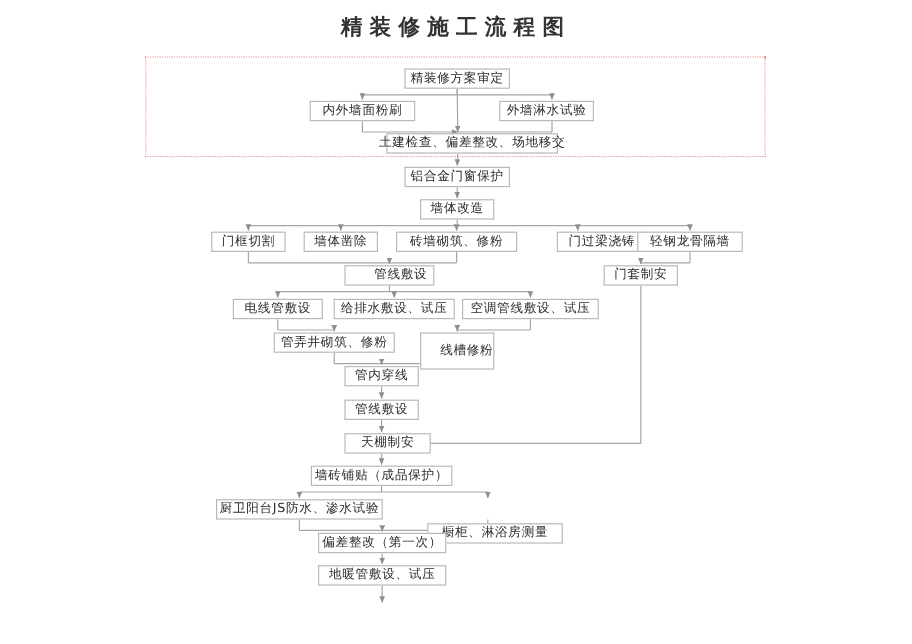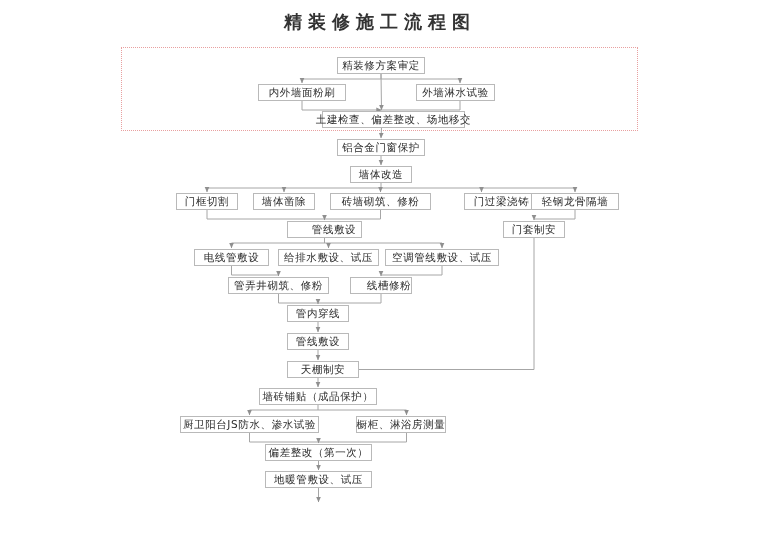--- a/index.html
+++ b/index.html
@@ -146,24 +146,24 @@
       <div class="node" style="left: 253px; top: 193px; width: 62px; height: 17px; border-color: rgb(185, 185, 185); color: rgb(43, 43, 43);">墙体凿除</div>
       <div class="node" style="left: 330px; top: 193px; width: 101px; height: 17px; border-color: rgb(185, 185, 185); color: rgb(43, 43, 43);">砖墙砌筑、修粉</div>
       <div class="node" style="left: 444px; top: 193px; width: 75px; height: 17px; border-color: rgb(185, 185, 185); color: rgb(43, 43, 43); margin-left: 20px;">门过梁浇铸</div>
       <div class="node" style="left: 531px; top: 193px; width: 88px; height: 17px; border-color: rgb(185, 185, 185); color: rgb(43, 43, 43);">轻钢龙骨隔墙</div>
       <div class="node" style="left: 287px; top: 221px; width: 75px; height: 17px; border-color: rgb(185, 185, 185); color: rgb(43, 43, 43); padding-left: 19px;">管线敷设</div>
       <div class="node" style="left: 503px; top: 221px; width: 62px; height: 17px; border-color: rgb(185, 185, 185); color: rgb(43, 43, 43);">门套制安</div>
       <div class="node" style="left: 194px; top: 249px; width: 75px; height: 17px; border-color: rgb(185, 185, 185); color: rgb(43, 43, 43);">电线管敷设</div>
       <div class="node" style="left: 278px; top: 249px; width: 101px; height: 17px; border-color: rgb(185, 185, 185); color: rgb(43, 43, 43);">给排水敷设、试压</div>
       <div class="node" style="left: 385px; top: 249px; width: 114px; height: 17px; border-color: rgb(185, 185, 185); color: rgb(43, 43, 43);">空调管线敷设、试压</div>
       <div class="node" style="left: 228px; top: 277px; width: 101px; height: 17px; border-color: rgb(185, 185, 185); color: rgb(43, 43, 43);">管弄井砌筑、修粉</div>
-      <div class="node" style="left: 350px; top: 277px; width: 62px; height: 17px; border-color: rgb(185, 185, 185); color: rgb(43, 43, 43); padding-left: 16px;">线槽修粉</div>
+      <div class="node" style="left: 350px; top: 277px; width: 62px; height: 31px; border-color: rgb(185, 185, 185); color: rgb(43, 43, 43); padding-left: 16px;">线槽修粉</div>
       <div class="node" style="left: 287px; top: 305px; width: 62px; height: 17px; border-color: rgb(185, 185, 185); color: rgb(43, 43, 43);">管内穿线</div>
       <div class="node" style="left: 287px; top: 333px; width: 62px; height: 17px; border-color: rgb(185, 185, 185); color: rgb(43, 43, 43);">管线敷设</div>
       <div class="node" style="left: 287px; top: 361px; width: 72px; height: 17px; border-color: rgb(185, 185, 185); color: rgb(43, 43, 43);">天棚制安</div>
       <div class="node" style="left: 259px; top: 388px; width: 118px; height: 17px; border-color: rgb(185, 185, 185); color: rgb(43, 43, 43);">墙砖铺贴（成品保护）</div>
       <div class="node" style="left: 180px; top: 416px; width: 139px; height: 17px; border-color: rgb(185, 185, 185); color: rgb(43, 43, 43);">厨卫阳台JS防水、渗水试验</div>
-      <div class="node" style="left: 356px; top: 416px; width: 90px; height: 17px; border-color: rgb(185, 185, 185); color: rgb(43, 43, 43);">橱柜、淋浴房测量</div>
+      <div class="node" style="left: 356px; top: 436px; width: 113px; height: 17px; border-color: rgb(185, 185, 185); color: rgb(43, 43, 43);">橱柜、淋浴房测量</div>
       <div class="node" style="left: 265px; top: 444px; width: 107px; height: 17px; border-color: rgb(185, 185, 185); color: rgb(43, 43, 43);">偏差整改（第一次）</div>
       <div class="node" style="left: 265px; top: 471px; width: 107px; height: 17px; border-color: rgb(185, 185, 185); color: rgb(43, 43, 43);">地暖管敷设、试压</div>
     </div>
 
 </div>
 
 </body></html>

